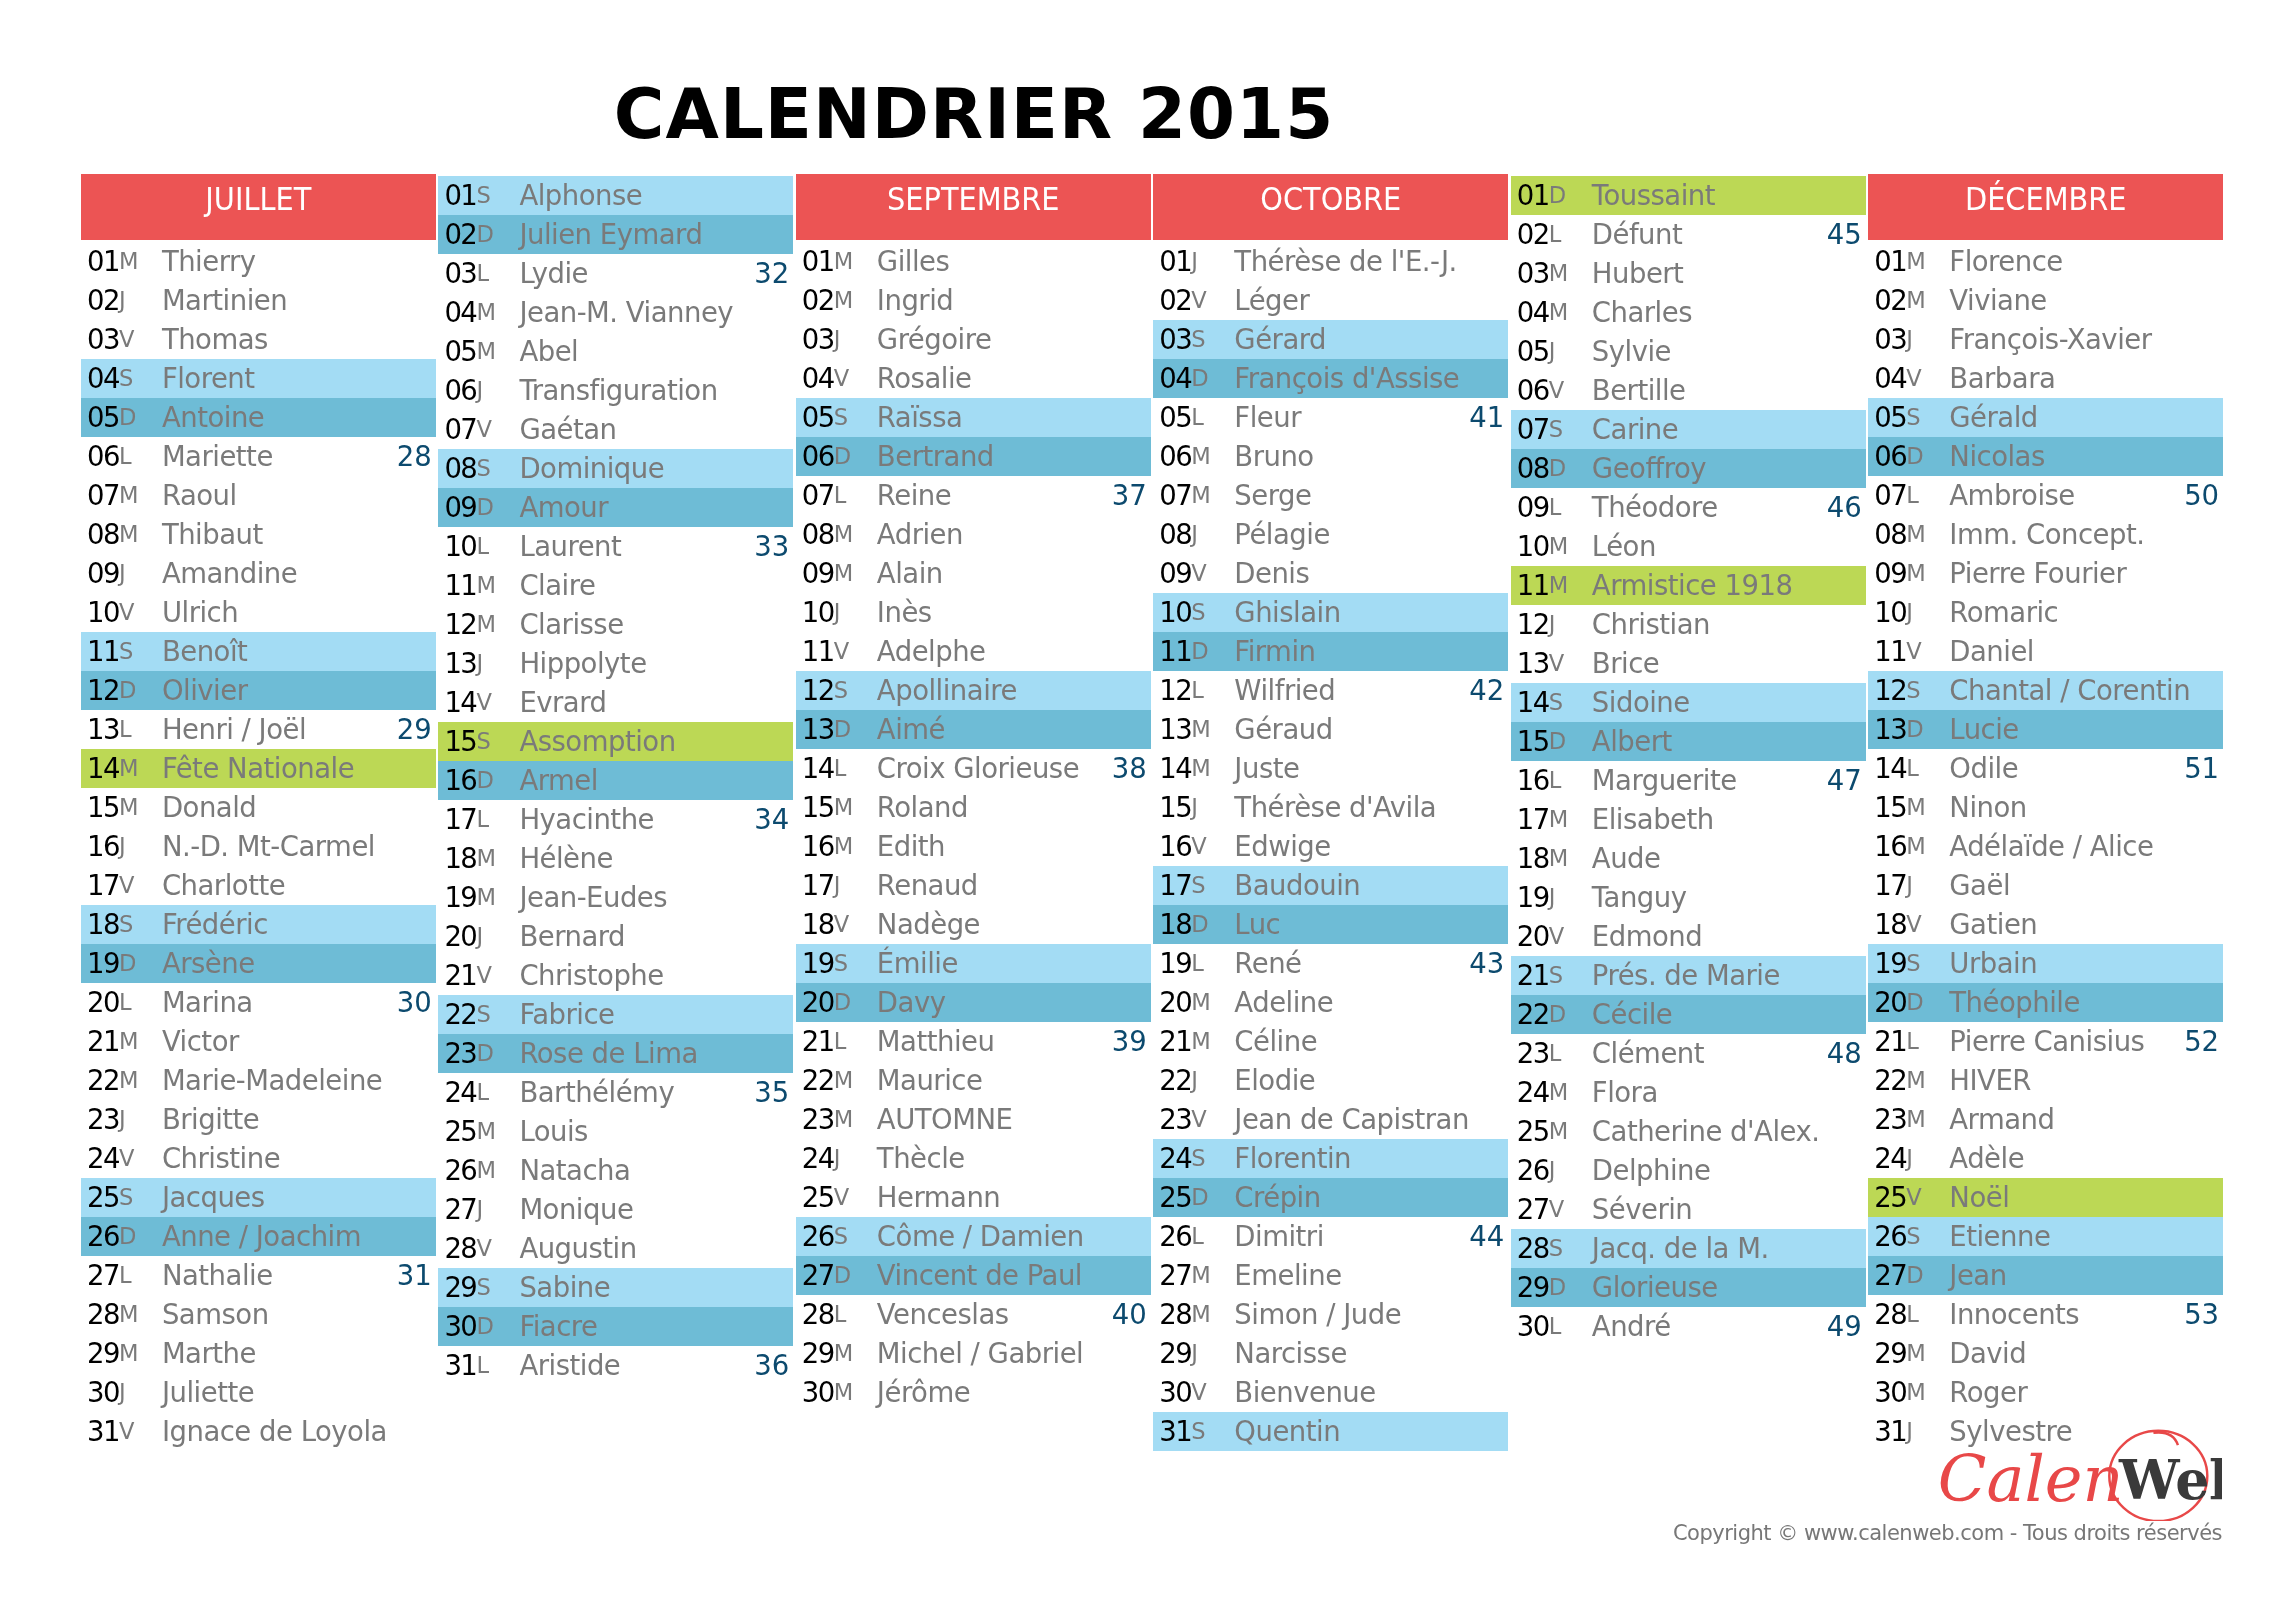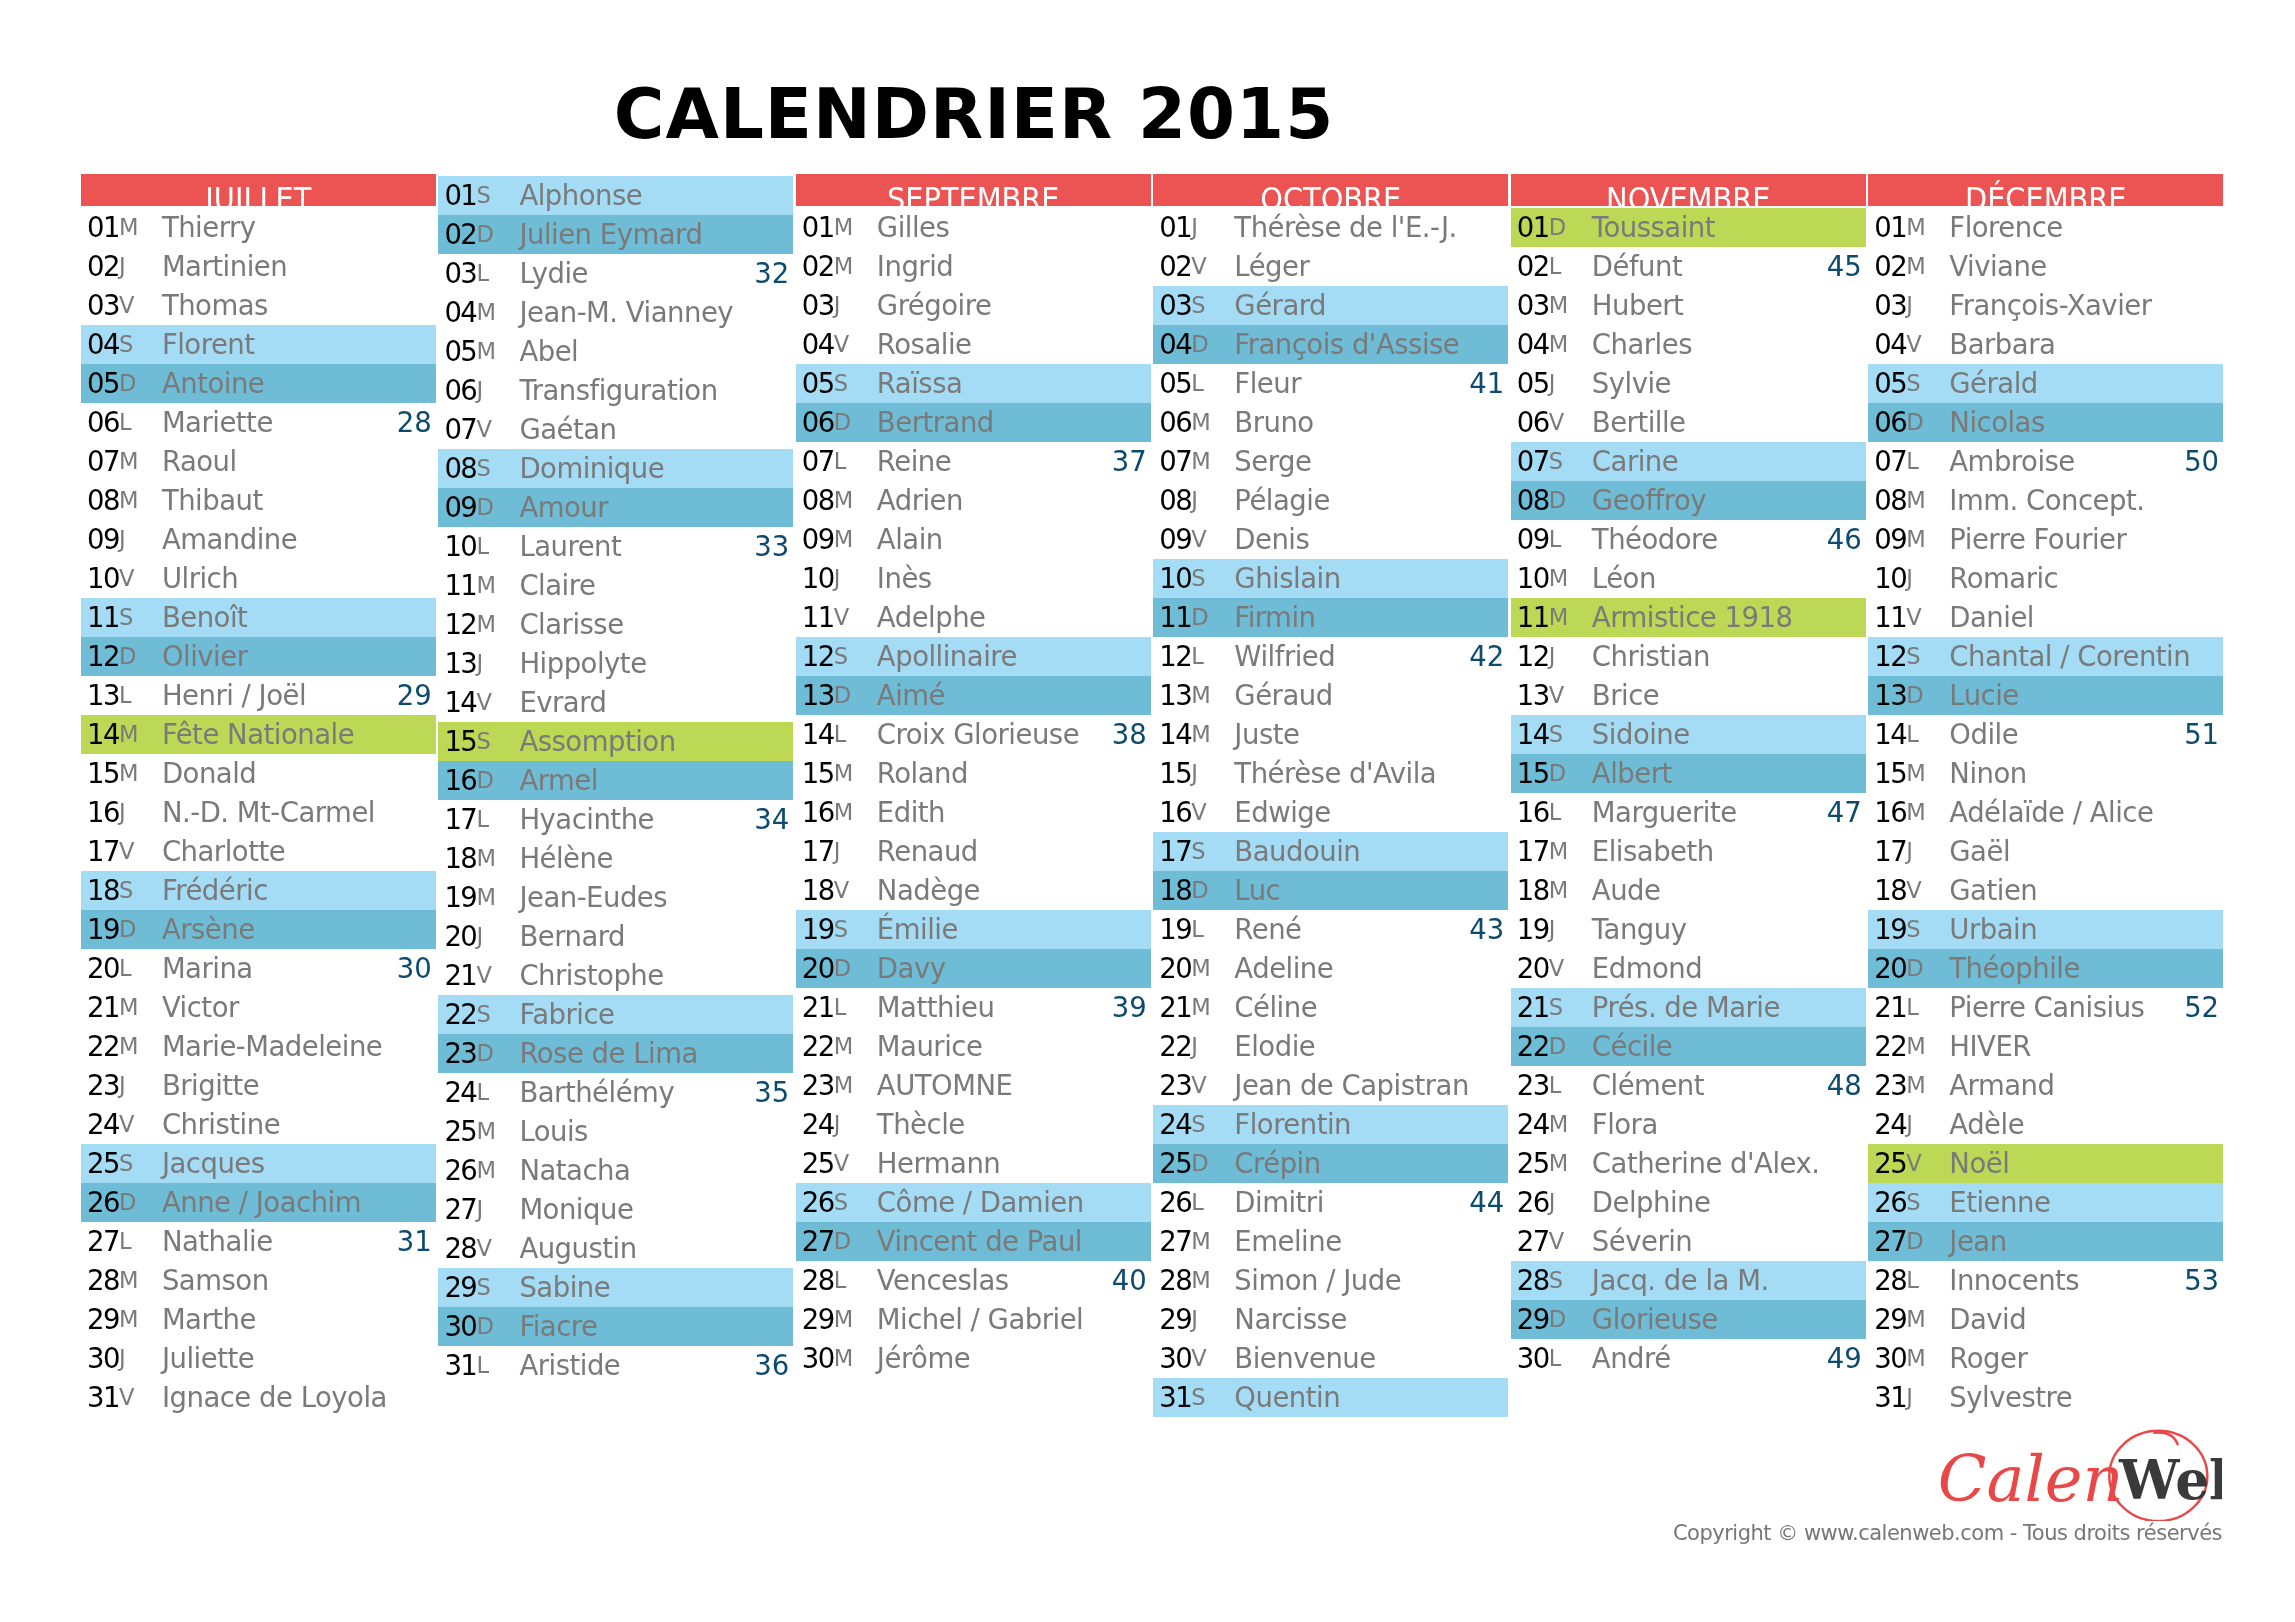--- a/index.html
+++ b/index.html
@@ -1,20 +1,20 @@
 <!DOCTYPE html>
 <html style="font-size:7.9px"><head>
 <meta charset="utf-8">
 <style>
   html,body{margin:0;padding:0;background:#fff;}
   body{width:2295px;height:1622px;position:relative;overflow:hidden;font-family:"DejaVu Sans",sans-serif;}
   .title{position:absolute;left:0;width:1948px;top:74px;text-align:center;font-family:"DejaVu Sans",sans-serif;font-weight:bold;font-size:69px;letter-spacing:1px;color:#000;}
   .grid{position:absolute;left:81px;top:174px;width:2142px;display:flex;gap:2.9px;}
   .month{width:355px;}
-  .mhead{height:32px;background:#ec5454;color:#fff;text-align:center;font-size:32px;line-height:50px;font-family:"DejaVu Sans Condensed","DejaVu Sans",sans-serif;}
+  .mhead{height:66px;background:#ec5454;color:#fff;text-align:center;font-size:32px;line-height:50px;font-family:"DejaVu Sans Condensed","DejaVu Sans",sans-serif;}
   .rows{margin-top:1.5px;}
   .row{height:39px;display:flex;align-items:center;position:relative;font-size:28.5px;color:#7a7a7a;white-space:nowrap;overflow:hidden;}
   .row.sat{background:#a3dcf4;}
   .row.sun{background:#6ebcd6;}
   .row.hol{background:#bcd855;}
   .day{width:32px;padding-left:5.9px;color:#000;font-size:27.5px;letter-spacing:-1.5px;}
   .dow{width:43px;font-size:22.6px;color:#7a7a7a;}
   .saint{flex:1;font-size:27.5px;letter-spacing:-0.5px;}
   .week{position:absolute;right:3.9px;font-size:27.5px;color:#0c4a6e;}
   .logo{position:absolute;left:1928px;top:1423px;width:294px;height:98px;}
@@ -671,21 +671,20 @@
           <span class="saint">Bienvenue</span>
         </div>
         <div class="row sat">
           <span class="day">31</span>
           <span class="dow">S</span>
           <span class="saint">Quentin</span>
         </div>
       </div>
     </div>
     <div class="month">
-      <div class="mhead">NOVEMBRE</div>
       <div class="rows">
         <div class="row hol">
           <span class="day">01</span>
           <span class="dow">D</span>
           <span class="saint">Toussaint</span>
         </div>
         <div class="row">
           <span class="day">02</span>
           <span class="dow">L</span>
           <span class="saint">Défunt</span>

